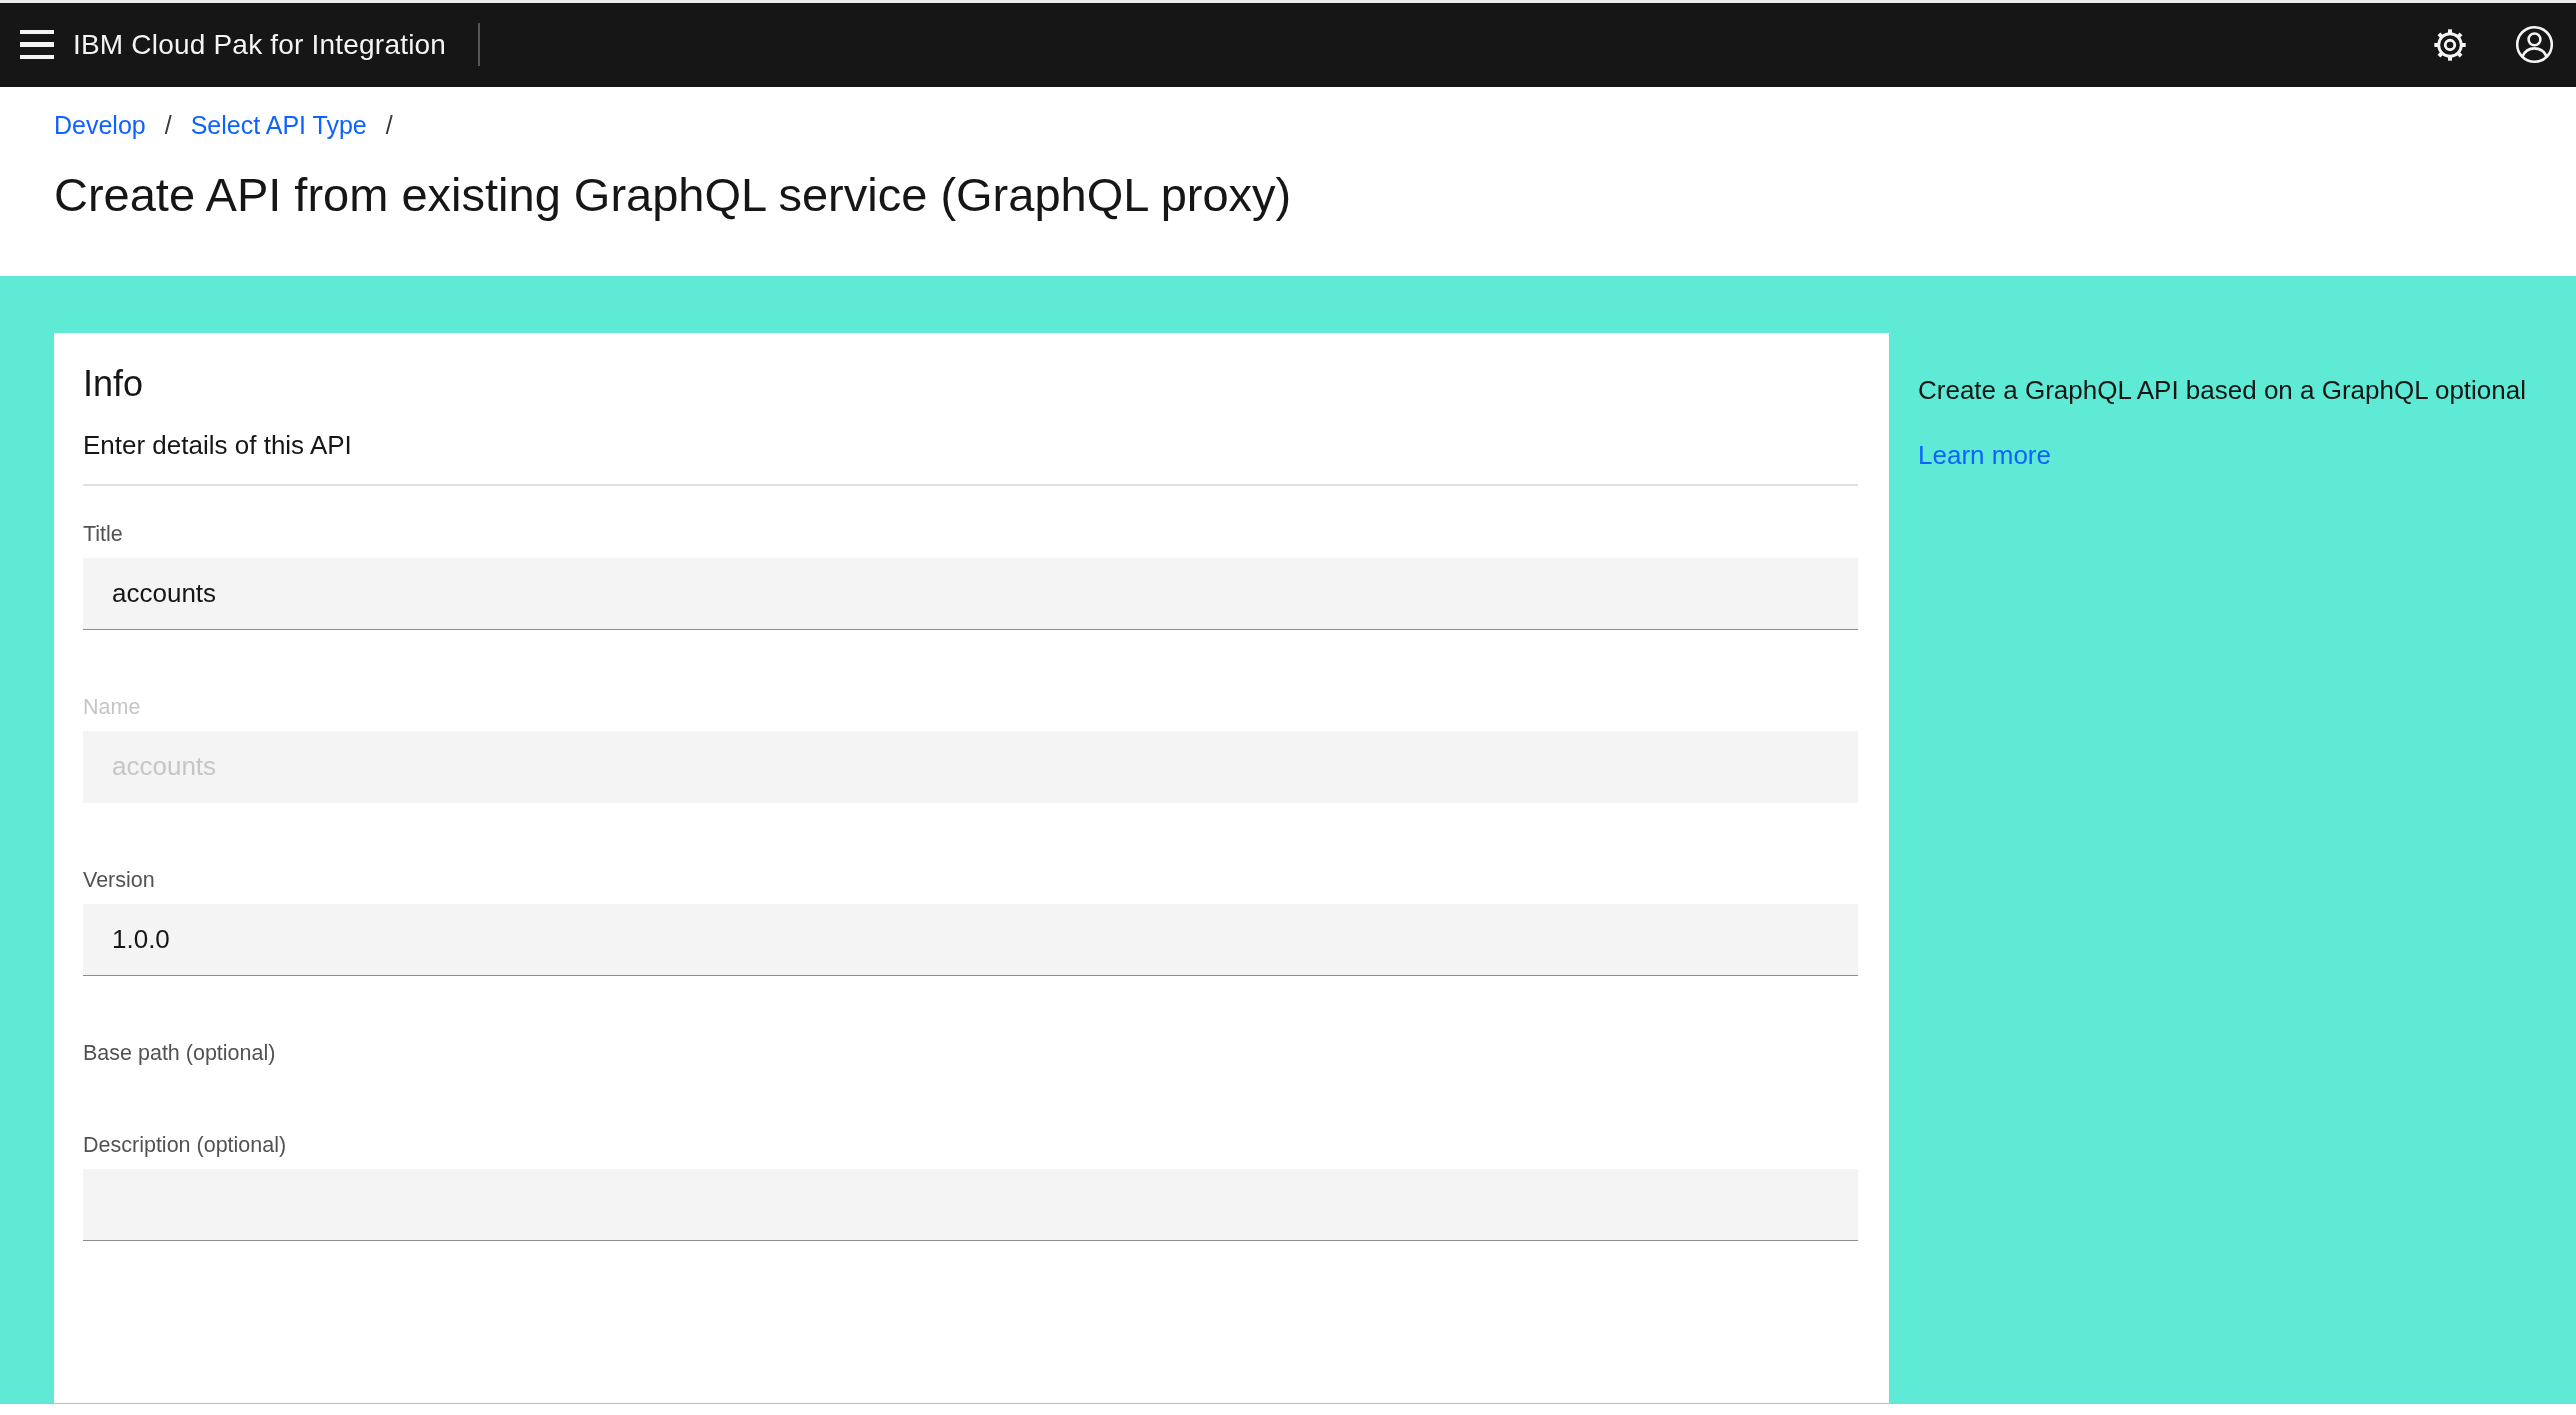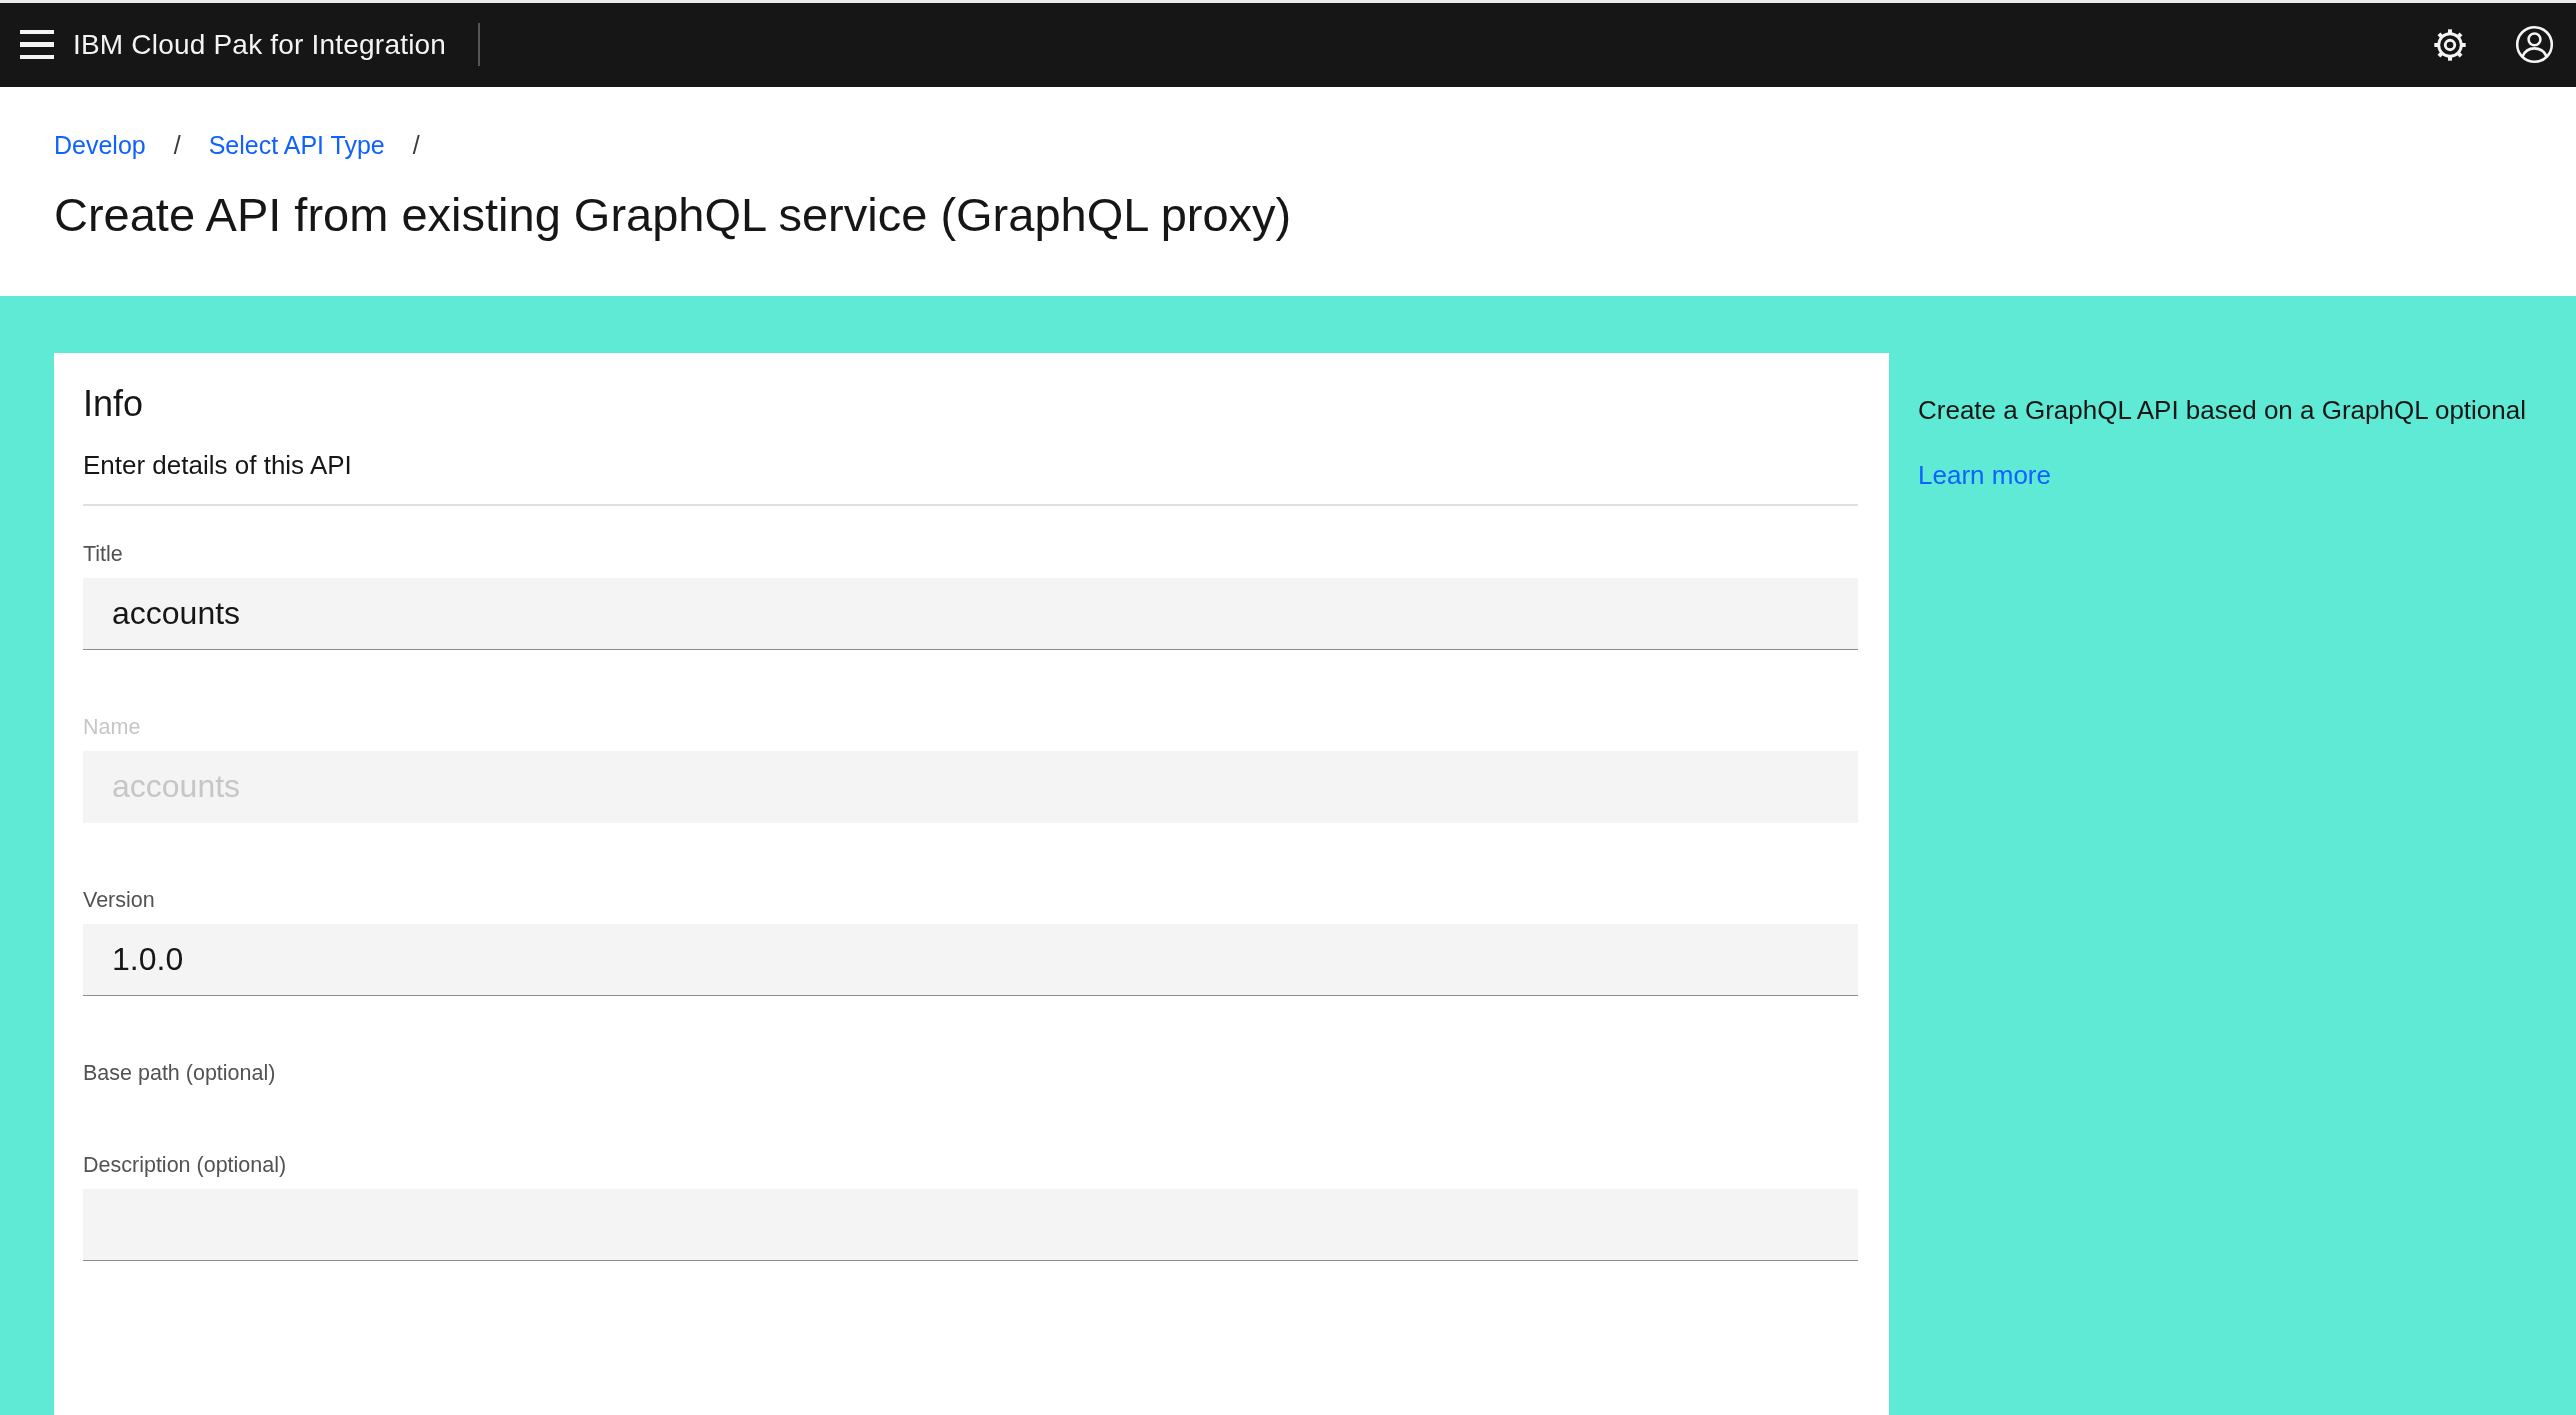--- a/index.html
+++ b/index.html
@@ -13,39 +13,39 @@
   .menu-btn { width:73px; height:84px; display:flex; align-items:center; justify-content:center; cursor:pointer; }
   .menu-icon { width:34px; display:flex; flex-direction:column; gap:8px; }
   .menu-icon span { display:block; height:4.5px; background:#f4f4f4; }
   .app-name { color:#f4f4f4; font-size:28px; letter-spacing:0.2px; white-space:nowrap; }
   .header-divider { width:1.8px; height:43px; background:#565656; margin-left:32px; }
   .header-spacer { flex:1; }
   .header-action { width:84px; height:84px; display:flex; align-items:center; justify-content:center; cursor:pointer; }
 
   
   .title-area { padding:22.4px 0 52px 54px; background:#ffffff; }
-  .breadcrumb { display:flex; align-items:center; gap:28px; font-size:25px; line-height:32px;margin-top:20px; }
+  .breadcrumb { display:flex; align-items:center; gap:19px; font-size:25px; line-height:32px; }
   .breadcrumb a { color:#0f62fe; text-decoration:none; cursor:pointer; }
   .breadcrumb .sep { color:#393939; }
   h1.page-title { margin-top:24px; font-size:47px; line-height:59px; font-weight:400; color:#161616; }
 
   
   .main { background:#5eead4; height:1128px; padding:57px 0 0 54px; display:flex; align-items:flex-start; }
 
   .card { width:1835px; height:1070px; background:#ffffff; padding:27px 31px 0 29px; }
   .card-heading { font-size:36px; line-height:47px; font-weight:400; color:#161616; }
   .card-subheading { margin-top:22.4px; font-size:26px; line-height:32px; color:#161616; }
   .card-divider { margin-top:22.4px; height:1.8px; background:#e0e0e0; border:none; }
 
   .field { margin-top:63px; }
   .field.first { margin-top:34px; }
   .field label { display:block; font-size:21.5px; line-height:29px; color:#525252; }
   .field input { display:block; margin-top:9px; width:100%; height:72px; background:#f4f4f4;
                  border:none; border-bottom:1.8px solid #8d8d8d; outline:none;
-                 font-family:"Liberation Sans", sans-serif; font-size:32px; color:#161616; padding:0 29px; }
+                 font-family:"Liberation Sans", sans-serif; font-size:26px; color:#161616; padding:0 29px; }
   .field.disabled label { color:#c6c6c6; }
   .field.disabled input { color:#c6c6c6; border-bottom:1.8px solid transparent; }
 
   
   .aside { margin-left:29px; padding-top:40px; }
   .aside-text { font-size:26px; line-height:34px; color:#161616; white-space:nowrap; }
   .learn-more { display:inline-block; margin-top:33px; font-size:26px; color:#0f62fe; text-decoration:none; cursor:pointer; }
 </style>
 </head>
 <body>

